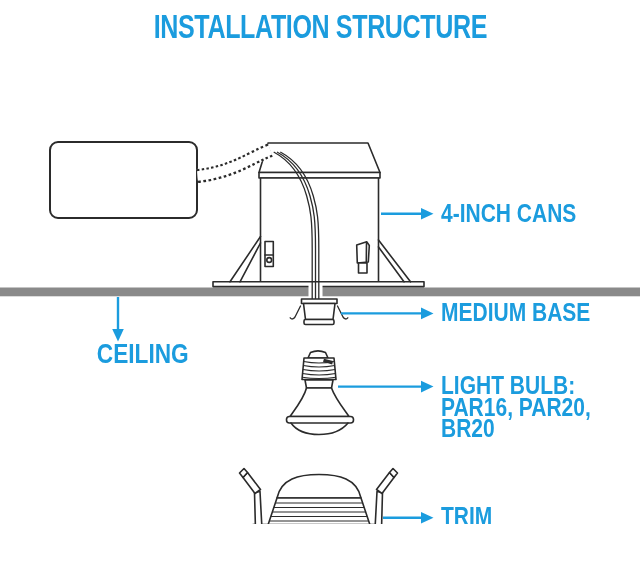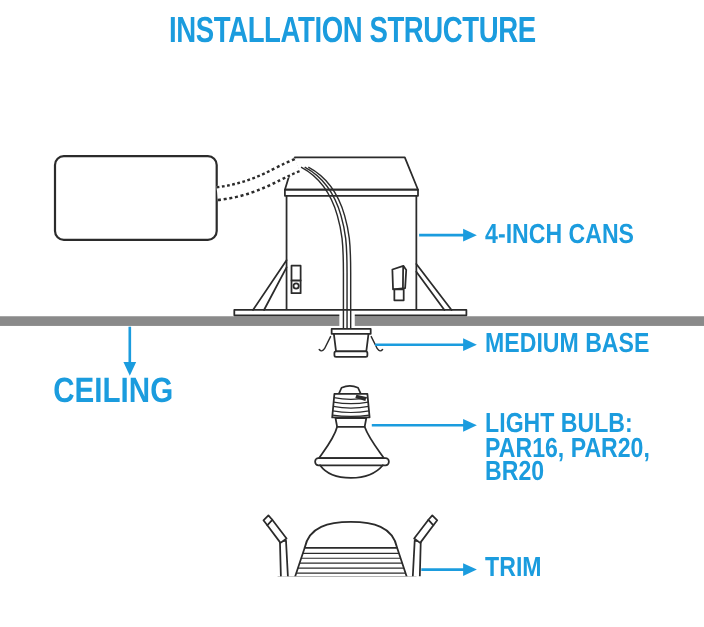--- a/index.html
+++ b/index.html
@@ -28,22 +28,22 @@
     position:absolute;
     color:var(--accent);
     font-weight:bold;font-size:25px;line-height:25px;
     white-space:nowrap;
     transform:scaleX(0.84);transform-origin:0 0;
   }
   .lbl-multi{line-height:21.5px;}
   .lbl-center{
     position:absolute;
     color:var(--accent);
-    font-weight:bold;font-size:32px;line-height:25px;
-    text-align:left;white-space:nowrap;
+    font-weight:bold;font-size:27px;line-height:25px;
+    text-align:right;white-space:nowrap;
   }
   .lbl-center .cond{display:inline-block;transform:scaleX(0.84);transform-origin:50% 50%;}
 
   
   .s  {stroke:var(--line);stroke-width:1.6;fill:#fff;stroke-linejoin:round;}
   .s2 {stroke:var(--line);stroke-width:2;fill:#fff;stroke-linejoin:round;}
   .sn {stroke:var(--line);stroke-width:1.6;fill:none;stroke-linecap:round;stroke-linejoin:round;}
   .t  {stroke:var(--line);stroke-width:1.1;fill:none;}
   .wirep{stroke:var(--line);stroke-width:1.3;fill:none;}
   .slab{fill:var(--ceiling);}

